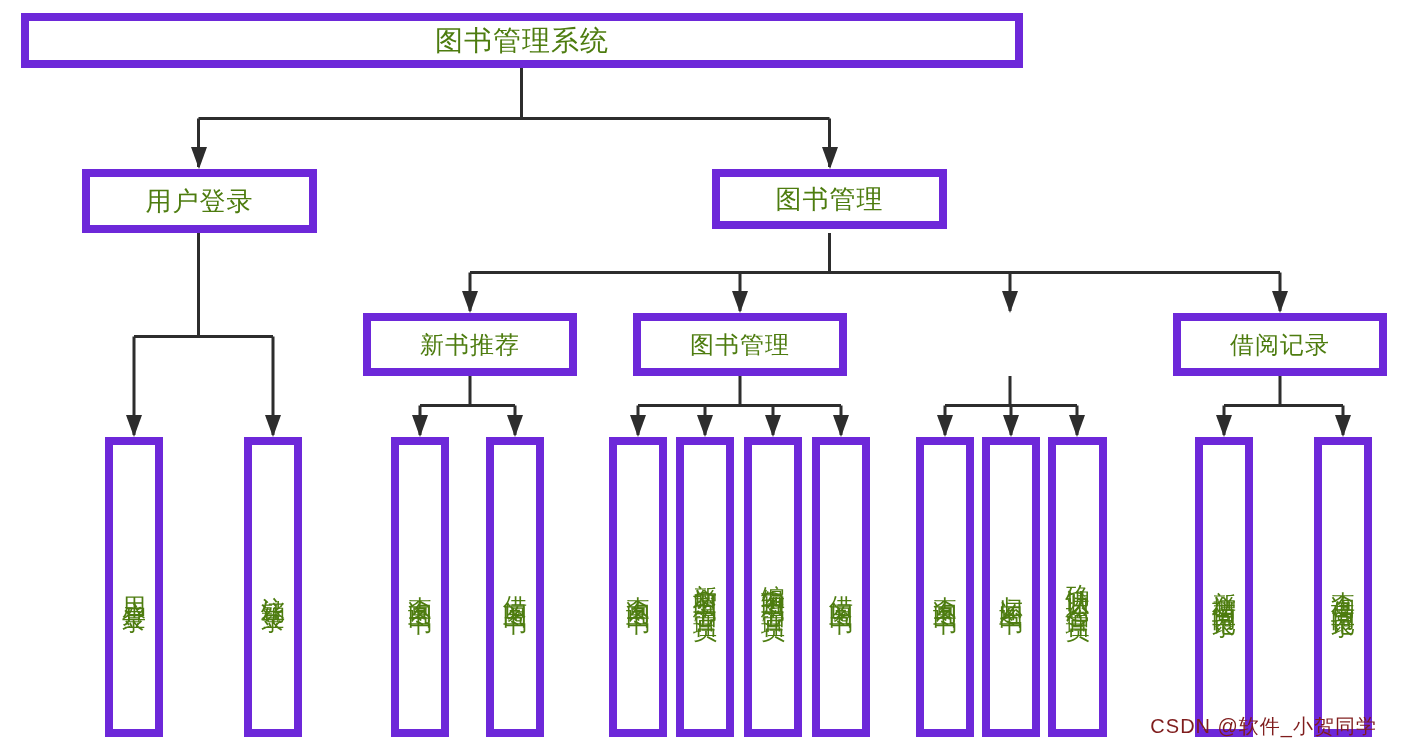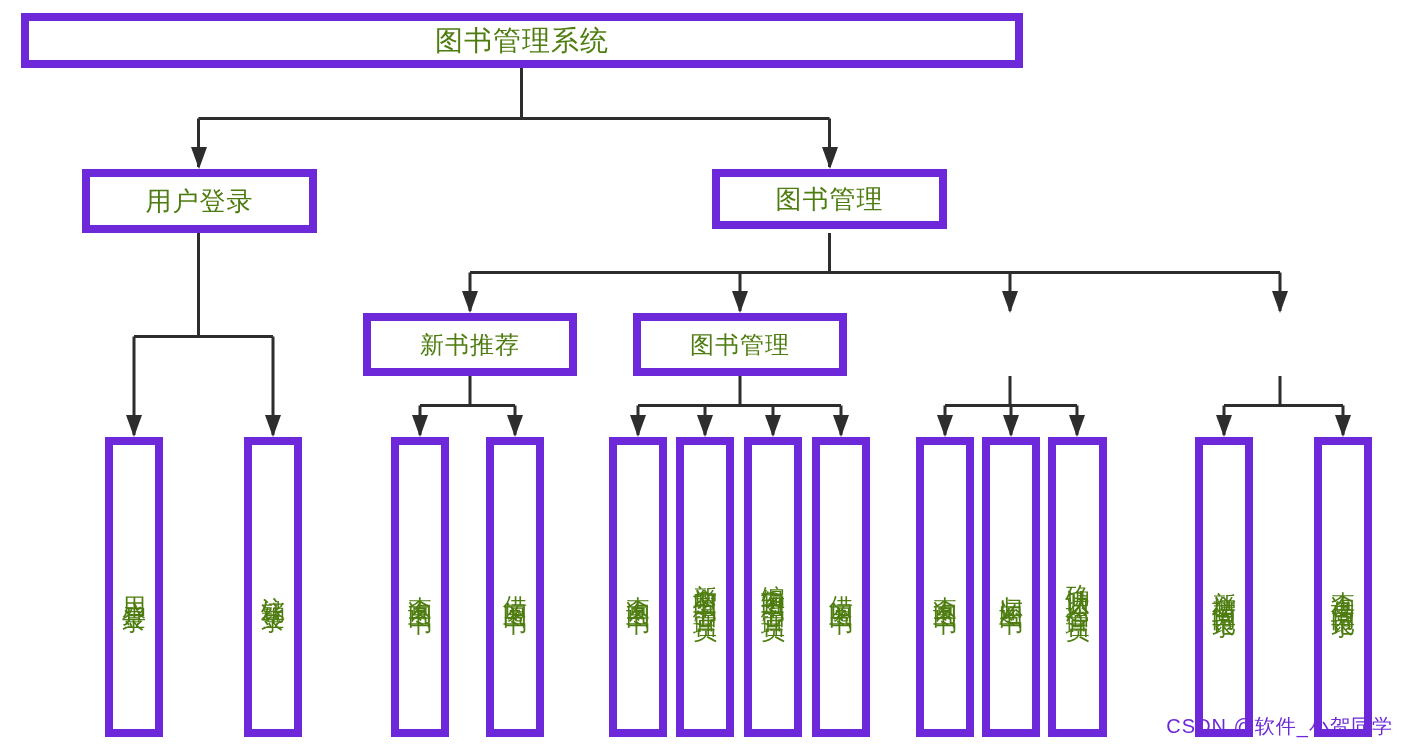--- a/index.html
+++ b/index.html
@@ -39,24 +39,24 @@
     font-size: 24px;
   }
   .leaf-box .v-label {
     writing-mode: vertical-rl;
     letter-spacing: 5px;
     line-height: 1;
     white-space: nowrap;
   }
   .watermark {
     position: absolute;
-    right: 12px;
+    right: 28px;
     bottom: 7px;
     font-size: 20px;
-    color: #6d28d9;
+    color: #7f1d1d;
     letter-spacing: 1px;
     z-index: 5;
     pointer-events: none;
   }
 </style>
 </head>
 <body>
 
 <div id="canvas">
 
@@ -110,20 +110,23 @@
   <div class="node node-h lvl2-box" style="left:712px; top:169px; width:235px; height:60px;">
     <span>图书管理</span>
   </div>
 
   <div class="node node-h lvl3-box" style="left:363px; top:313px; width:214px; height:63px;">
     <span>新书推荐</span>
   </div>
   <div class="node node-h lvl3-box" style="left:633px; top:313px; width:214px; height:63px;">
     <span>图书管理</span>
   </div>
+  <div class="node node-h lvl3-box" style="left:1173px; top:313px; width:214px; height:63px;">
+    <span>借阅记录</span>
+  </div>
 
   <div class="node leaf-box" style="left:105px; top:437px; width:58px; height:300px;">
     <span class="v-label">用户登录</span>
   </div>
   <div class="node leaf-box" style="left:244px; top:437px; width:58px; height:300px;">
     <span class="v-label">注销登录</span>
   </div>
 
   <div class="node leaf-box" style="left:391px; top:437px; width:58px; height:300px;">
     <span class="v-label">查询图书</span>

